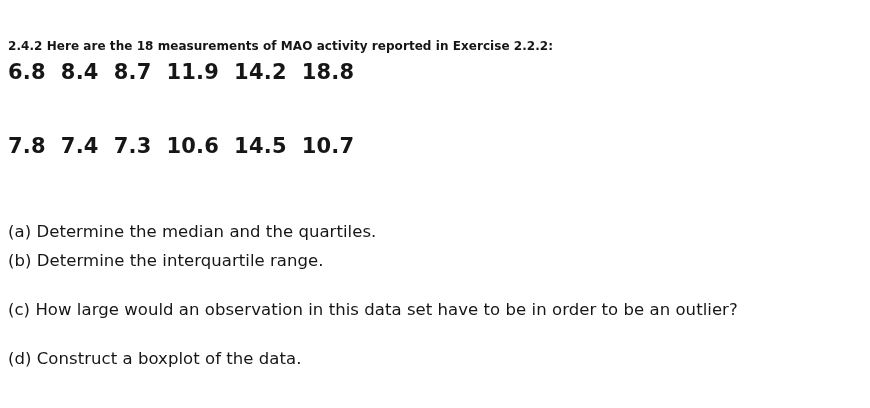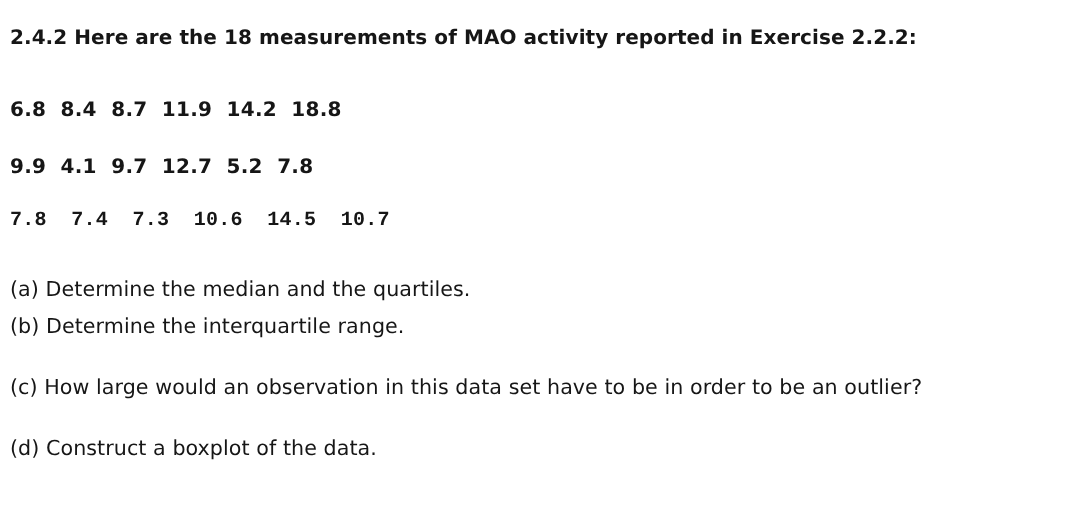--- a/index.html
+++ b/index.html
@@ -26,52 +26,50 @@
   .line {
     position: absolute;
     left: 8px;
     white-space: pre;
     color: #161616;
     font-size: 16.5px;
     line-height: 20px;
     letter-spacing: 0.05px;
   }
   .exercise-header {
-    top: 20px;
+    top: 36px;
     font-weight: 600;
-    font-size: 16px;
+    font-size: 12px;
   }
   .data-row {
     top: 62px;
     font-weight: 600;
-    font-size: 16px;
+    font-size: 21px;
     letter-spacing: 0.2px;
-    margin-top: 16px;
   }
   .data-row.r2 { top: 107px; }
-  .data-row.r3 { top: 150px; font-family: Liberation Mono, monospace; }
+  .data-row.r3 { top: 136px; }
   .question {
     font-weight: 400;
     font-size: 16.5px;
   }
   .question.qa { top: 222px; }
   .question.qb { top: 251px; }
   .question.qc { top: 300px; }
   .question.qd { top: 349px; }
 </style>
 </head>
 <body>
 
 <div class="page">
 
   <div class="line exercise-header">2.4.2 Here are the 18 measurements of MAO activity reported in Exercise 2.2.2:</div>
 
   <div class="line data-row r1">6.8  8.4  8.7  11.9  14.2  18.8</div>
 
-  <div class="line data-row r2">9.9  4.1  9.7  12.7  5.2  7.8</div>
 
   <div class="line data-row r3">7.8  7.4  7.3  10.6  14.5  10.7</div>
 
   <div class="line question qa">(a) Determine the median and the quartiles.</div>
 
   <div class="line question qb">(b) Determine the interquartile range.</div>
 
   <div class="line question qd">(d) Construct a boxplot of the data.</div>
 
   <div class="line question qc">(c) How large would an observation in this data set have to be in order to be an outlier?</div>

